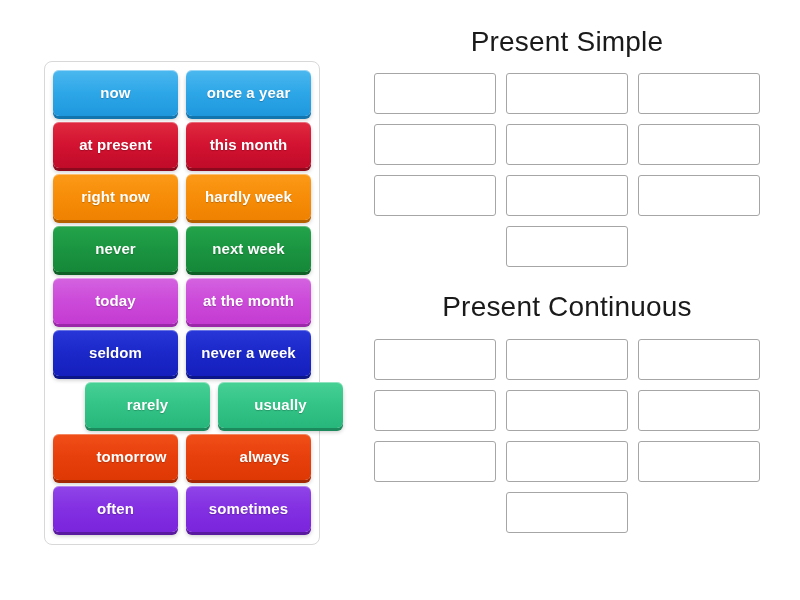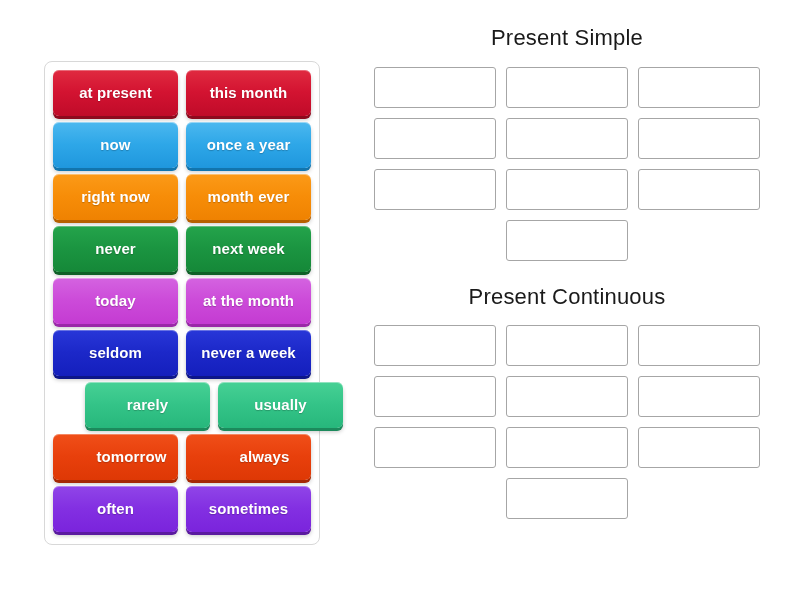--- a/index.html
+++ b/index.html
@@ -106,21 +106,21 @@
     position: relative;
     padding-top: 26px;
   }
 
   .category {
     padding: 0 18px 0 12px;
   }
   .category + .category { margin-top: 24px; }
 
   .cat-title {
-    font-size: 22px;
+    font-size: 28px;
     font-weight: normal;
     color: #1a1a1a;
     text-align: center;
     line-height: 1.12;
     margin: 0 0 16px 0;
     letter-spacing: .2px;
     white-space: nowrap;
   }
 
   .zone-grid {
@@ -149,40 +149,40 @@
 </style>
 </head>
 <body>
 
 <div id="app">
 
   <div class="tray-col">
     <div class="tile-tray" id="tile-tray">
         <div class="tile-row">
           <div class="tile-cell">
+            <div class="tile c-blue">now</div>
+          </div>
+          <div class="tile-cell">
+            <div class="tile c-blue">once a year</div>
+          </div>
+        </div>
+        <div class="tile-row">
+          <div class="tile-cell">
             <div class="tile c-red">at present</div>
           </div>
           <div class="tile-cell">
             <div class="tile c-red">this month</div>
           </div>
         </div>
         <div class="tile-row">
           <div class="tile-cell">
-            <div class="tile c-blue">now</div>
-          </div>
-          <div class="tile-cell">
-            <div class="tile c-blue">once a year</div>
-          </div>
-        </div>
-        <div class="tile-row">
-          <div class="tile-cell">
             <div class="tile c-orange">right now</div>
           </div>
           <div class="tile-cell">
-            <div class="tile c-orange">month ever</div>
+            <div class="tile c-orange">hardly week</div>
           </div>
         </div>
         <div class="tile-row">
           <div class="tile-cell">
             <div class="tile c-green">never</div>
           </div>
           <div class="tile-cell">
             <div class="tile c-green">next week</div>
           </div>
         </div>

